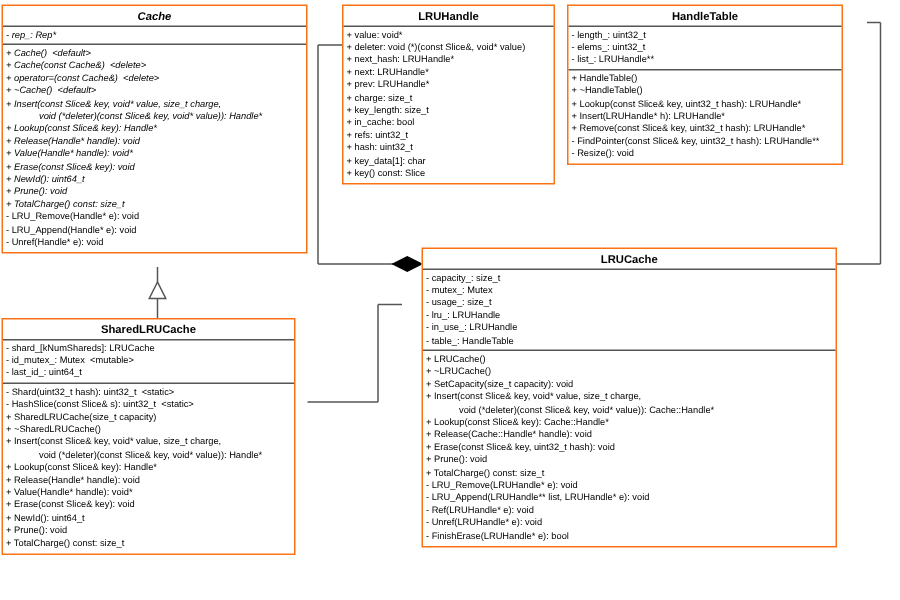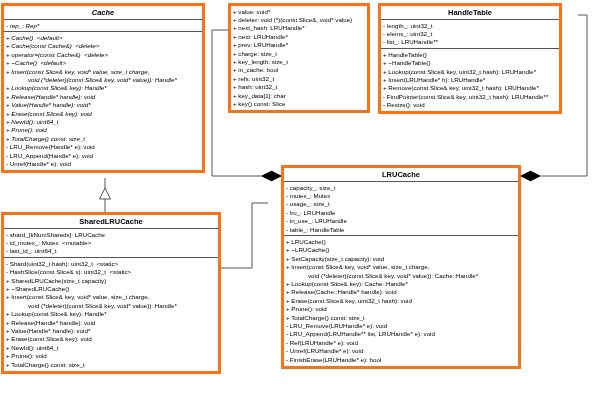--- a/index.html
+++ b/index.html
@@ -16,21 +16,21 @@
   }
   #canvas {
     position: absolute;
     left: 0; top: 0;
     width: 600px;
     height: 400px;
   }
   .uml-class {
     position: absolute;
     box-sizing: border-box;
-    border: 3px solid #f97316;
+    border: 1px solid #f97316;
     background: #ffffff;
     z-index: 5;
   }
   .uml-title {
     text-align: center;
     font-size: 7.5px;
     font-weight: bold;
     padding: 2.5px 2px 2.5px 2px;
     border-bottom: 1px solid #555555;
     line-height: 8px;
@@ -114,20 +114,21 @@
       <div class="uml-row italic">+ NewId(): uint64_t</div>
       <div class="uml-row italic">+ Prune(): void</div>
       <div class="uml-row italic">+ TotalCharge() const: size_t</div>
       <div class="uml-row">- LRU_Remove(Handle* e): void</div>
       <div class="uml-row">- LRU_Append(Handle* e): void</div>
       <div class="uml-row">- Unref(Handle* e): void</div>
     </div>
   </div>
 
   <div class="uml-class" style="left:228px; top:3px; width:142px;">
+    <div class="uml-title">LRUHandle</div>
     <div class="uml-compartment last">
       <div class="uml-row">+ value: void*</div>
       <div class="uml-row">+ deleter: void (*)(const Slice&amp;, void* value)</div>
       <div class="uml-row">+ next_hash: LRUHandle*</div>
       <div class="uml-row">+ next: LRUHandle*</div>
       <div class="uml-row">+ prev: LRUHandle*</div>
       <div class="uml-row">+ charge: size_t</div>
       <div class="uml-row">+ key_length: size_t</div>
       <div class="uml-row">+ in_cache: bool</div>
       <div class="uml-row">+ refs: uint32_t</div>
@@ -148,21 +149,21 @@
       <div class="uml-row">+ HandleTable()</div>
       <div class="uml-row">+ ~HandleTable()</div>
       <div class="uml-row">+ Lookup(const Slice&amp; key, uint32_t hash): LRUHandle*</div>
       <div class="uml-row">+ Insert(LRUHandle* h): LRUHandle*</div>
       <div class="uml-row">+ Remove(const Slice&amp; key, uint32_t hash): LRUHandle*</div>
       <div class="uml-row">- FindPointer(const Slice&amp; key, uint32_t hash): LRUHandle**</div>
       <div class="uml-row">- Resize(): void</div>
     </div>
   </div>
 
-  <div class="uml-class" style="left:1px; top:212px; width:220px;">
+  <div class="uml-class" style="left:1px; top:212px; width:196px;">
     <div class="uml-title">SharedLRUCache</div>
     <div class="uml-compartment">
       <div class="uml-row">- shard_[kNumShareds]: LRUCache</div>
       <div class="uml-row">- id_mutex_: Mutex  &lt;mutable&gt;</div>
       <div class="uml-row">- last_id_: uint64_t</div>
     </div>
     <div class="uml-compartment last">
       <div class="uml-row">- Shard(uint32_t hash): uint32_t  &lt;static&gt;</div>
       <div class="uml-row">- HashSlice(const Slice&amp; s): uint32_t  &lt;static&gt;</div>
       <div class="uml-row">+ SharedLRUCache(size_t capacity)</div>
@@ -172,21 +173,21 @@
       <div class="uml-row">+ Lookup(const Slice&amp; key): Handle*</div>
       <div class="uml-row">+ Release(Handle* handle): void</div>
       <div class="uml-row">+ Value(Handle* handle): void*</div>
       <div class="uml-row">+ Erase(const Slice&amp; key): void</div>
       <div class="uml-row">+ NewId(): uint64_t</div>
       <div class="uml-row">+ Prune(): void</div>
       <div class="uml-row">+ TotalCharge() const: size_t</div>
     </div>
   </div>
 
-  <div class="uml-class" style="left:281px; top:165px; width:240px;">
+  <div class="uml-class" style="left:281px; top:165px; width:277px;">
     <div class="uml-title">LRUCache</div>
     <div class="uml-compartment">
       <div class="uml-row">- capacity_: size_t</div>
       <div class="uml-row">- mutex_: Mutex</div>
       <div class="uml-row">- usage_: size_t</div>
       <div class="uml-row">- lru_: LRUHandle</div>
       <div class="uml-row">- in_use_: LRUHandle</div>
       <div class="uml-row">- table_: HandleTable</div>
     </div>
     <div class="uml-compartment last">

